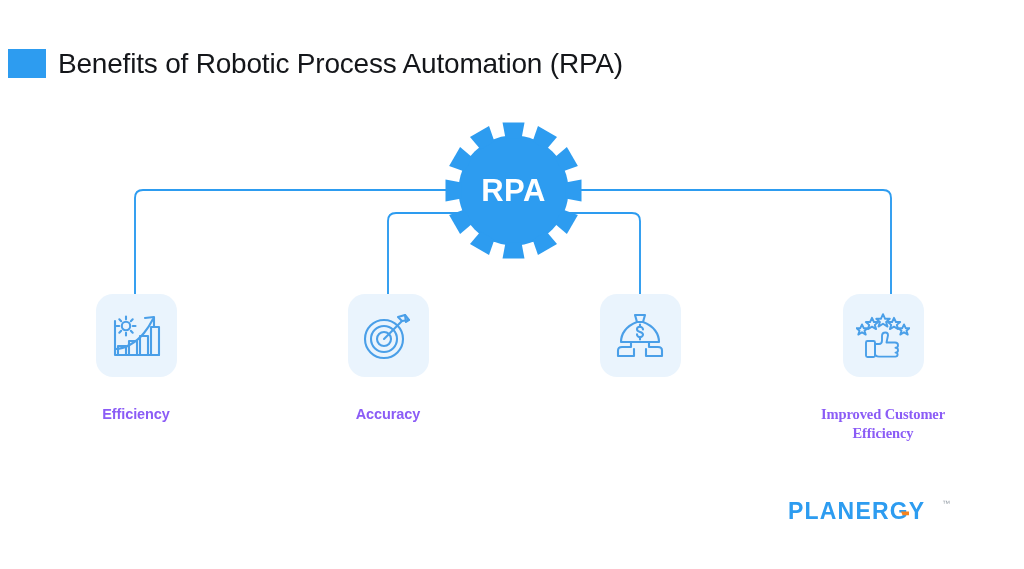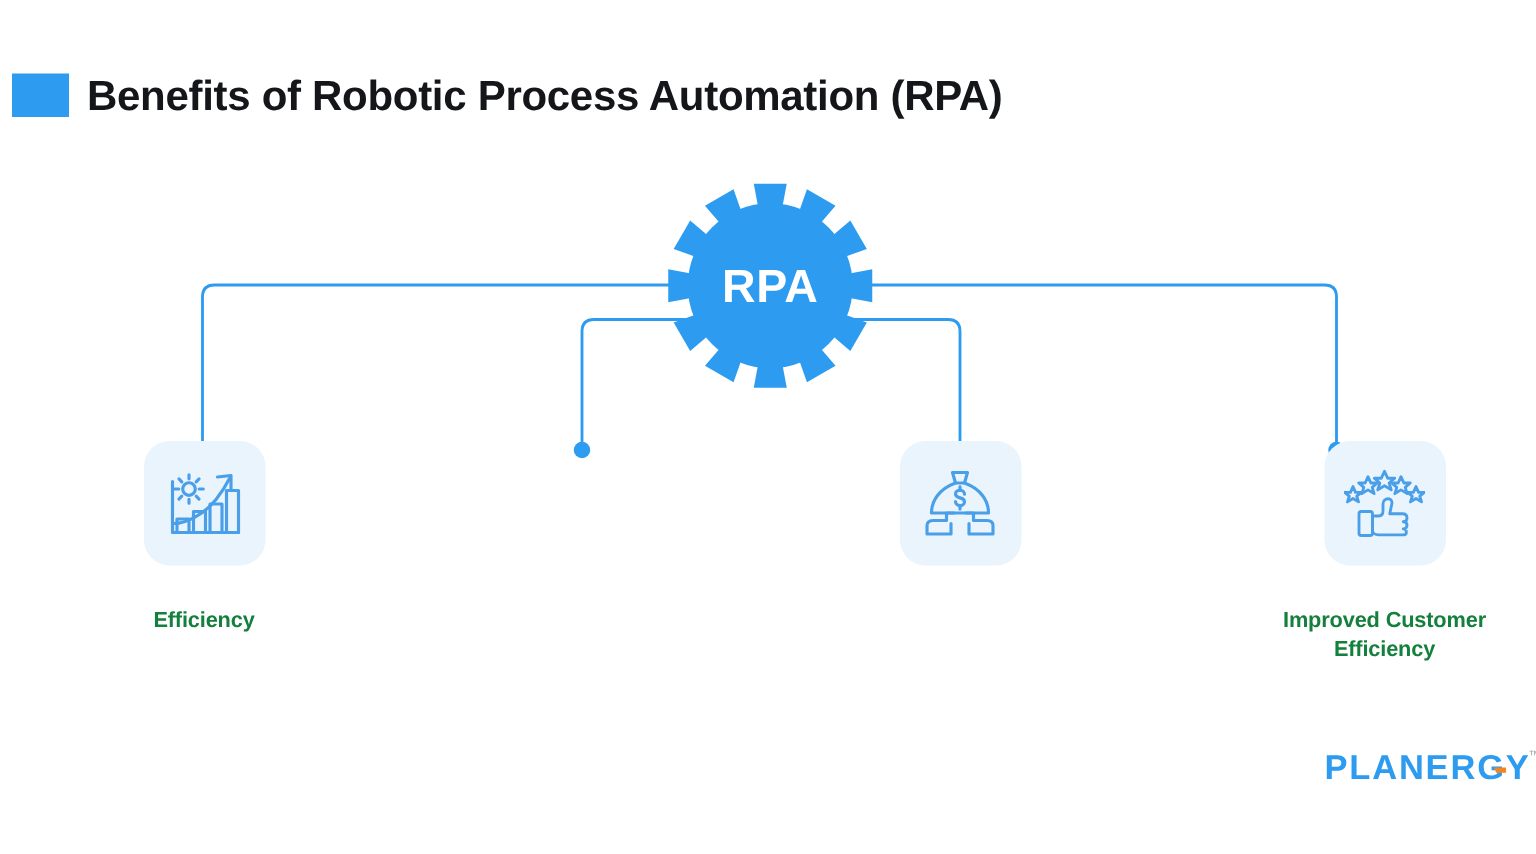--- a/index.html
+++ b/index.html
@@ -30,21 +30,21 @@
     top: 49px;
     width: 38px;
     height: 29px;
     background: #2D9CF0;
   }
   #page-title {
     position: absolute;
     left: 58px;
     top: 45px;
     font-size: 28px;
-    font-weight: bold;
+    font-weight: normal;
     color: #14161A;
     letter-spacing: -0.2px;
     white-space: nowrap;
     line-height: 38px;
   }
 
   
   #diagram {
     position: absolute;
     left: 0;
@@ -100,38 +100,37 @@
     background: #EAF4FD;
     display: flex;
     align-items: center;
     justify-content: center;
   }
   .node-label {
     margin-top: 28px;
     text-align: center;
     font-size: 14.5px;
     font-weight: bold;
-    color: #15803d;
+    color: #8b5cf6;
     line-height: 19px;
     letter-spacing: -0.1px;
   }
 
   #node-efficiency { left: 41px; }
   #node-accuracy   { left: 293px; }
   #node-cost       { left: 545px; }
-  #node-cx         { left: 828px; }
+  #node-cx         { left: 788px; font-family: Liberation Serif, serif; }
 
   
   #logo {
     position: absolute;
-    left: 865px;
+    left: 788px;
     top: 499px;
     width: 160px;
     height: 28px;
-    text-align: right;
   }
   #logo-tm {
     position: absolute;
     right: -2px;
     top: 0px;
     font-size: 8px;
     color: #9aa3ab;
   }
 </style>
 </head>
@@ -203,20 +202,38 @@
           <circle cx="16" cy="15" r="4.2"></circle>
           <path d="M 16 5.5 L 16 8.2 M 16 21.8 L 16 24.5 M 6.5 15 L 9.2 15 M 22.8 15 L 25.5 15
                    M 9.3 8.3 L 11.2 10.2 M 20.8 19.8 L 22.7 21.7
                    M 22.7 8.3 L 20.8 10.2 M 11.2 19.8 L 9.3 21.7"></path>
         </g>
       </svg>
     </div>
     <div class="node-label">Efficiency</div>
   </div>
 
+  <div class="node" id="node-accuracy">
+    <div class="node-card">
+      <svg width="52" height="50" viewBox="0 0 52 50" fill="none">
+        <g stroke="#4A9FE8" stroke-width="2.1" fill="none" stroke-linecap="round" stroke-linejoin="round">
+
+          <circle cx="22" cy="28" r="19"></circle>
+          <circle cx="22" cy="28" r="13"></circle>
+          <circle cx="22" cy="28" r="7"></circle>
+
+          <path d="M 22 28 L 40 10"></path>
+
+          <path d="M 36 6 L 40 10 L 47 9 L 43 4 Z"></path>
+          <path d="M 43 4 L 44 11 L 47 9"></path>
+        </g>
+      </svg>
+    </div>
+    <div class="node-label">Accuracy</div>
+  </div>
 
   <div class="node" id="node-cost">
     <div class="node-card">
       <svg width="52" height="50" viewBox="0 0 52 50" fill="none">
         <g stroke="#4A9FE8" stroke-width="2.1" fill="none" stroke-linecap="round" stroke-linejoin="round">
 
           <path d="M 21 4 L 31 4 L 29 11 L 23 11 Z"></path>
 
           <path d="M 23 11 C 12 15 7 23 7 31 L 45 31 C 45 23 40 15 29 11"></path>
 

